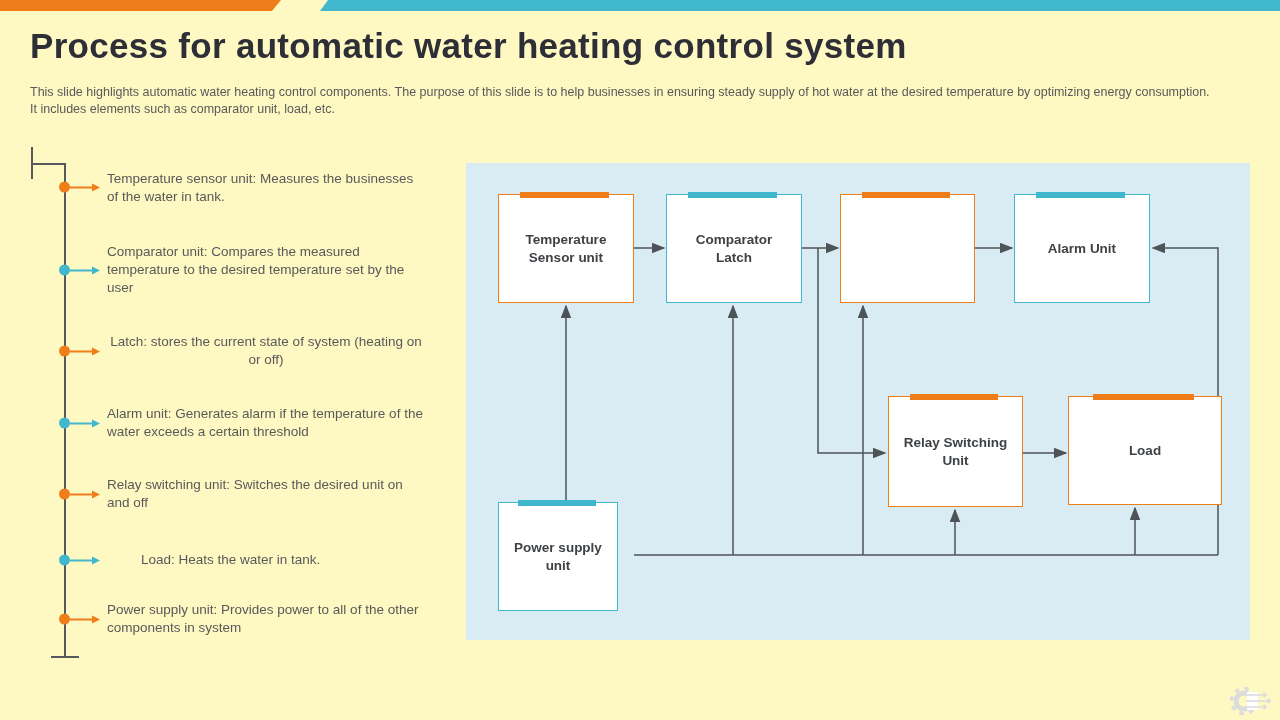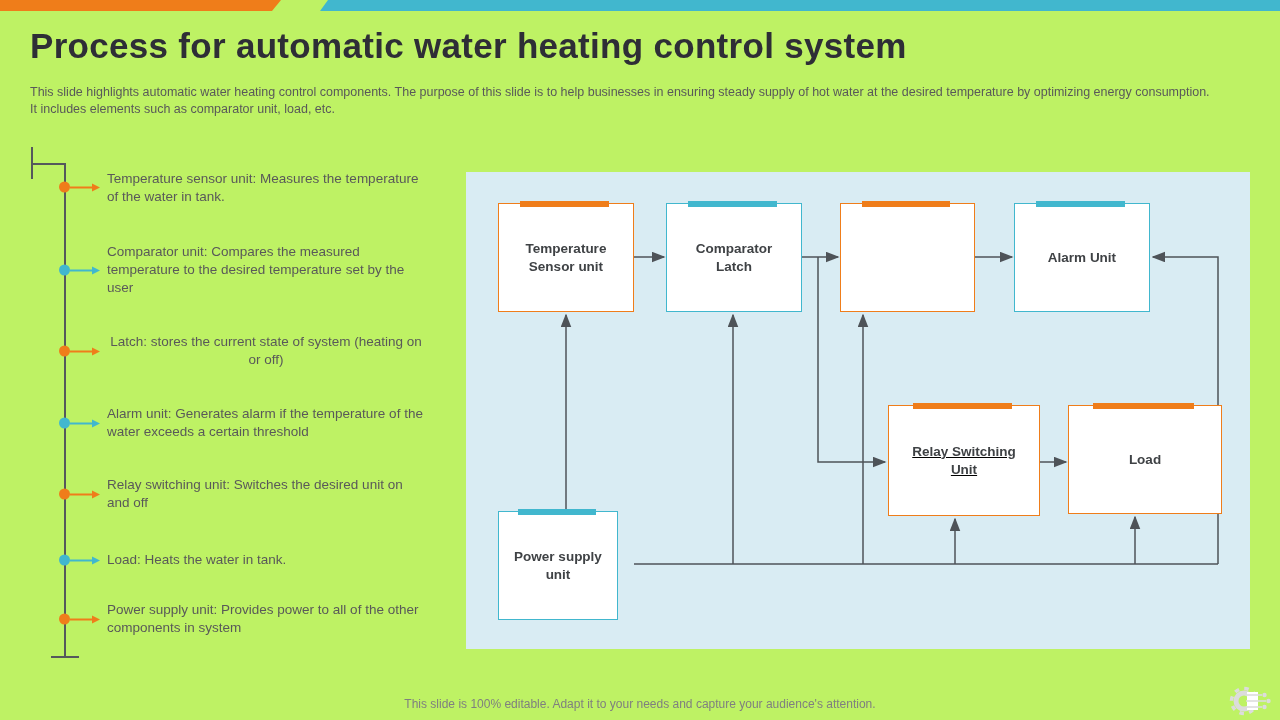--- a/index.html
+++ b/index.html
@@ -1,18 +1,18 @@
 <!DOCTYPE html>
 <html><head>
 <meta charset="utf-8">
 <style>
   * { margin:0; padding:0; box-sizing:border-box; }
   html,body { background:#fff; }
   .slide {
-    position:relative; width:1280px; height:720px; background:#bef264;
+    position:relative; width:1280px; height:720px; background:#fef9c3;
     font-family:"Liberation Sans", sans-serif; overflow:hidden;
   }
   
   .bar { position:absolute; top:0; height:11px; }
   .bar-orange { left:0; width:281px; clip-path:polygon(0 0, 100% 0, calc(100% - 9px) 100%, 0 100%); }
   .bar-teal { left:320px; width:960px; clip-path:polygon(8px 0, 100% 0, 100% 100%, 0 100%); }
   
   .title {
     position:absolute; left:30px; top:26px; width:1000px;
     font-size:35px; font-weight:bold; letter-spacing:0.3px; color:#2e2e36;
@@ -37,21 +37,21 @@
   .tl-tri {
     width:0; height:0; flex:0 0 auto;
     border-top:4px solid transparent; border-bottom:4px solid transparent;
     border-left:8px solid #000;
   }
   .tl-text {
     position:absolute; left:77px; width:318px;
     font-size:13.5px; line-height:18px; color:#595959;
   }
   
-  .panel { position:absolute; left:466px; top:172px; width:784px; height:477px; }
+  .panel { position:absolute; left:466px; top:163px; width:784px; height:477px; }
   #connectors { position:absolute; left:0; top:0; width:784px; height:477px; }
   .dbox {
     position:absolute; background:#ffffff; border:1px solid;
     display:flex; align-items:center; justify-content:center; text-align:center;
   }
   .dbox-accent { position:absolute; left:16%; top:-3.5px; width:66%; height:6px; }
   .dbox-label { font-size:13.5px; font-weight:bold; line-height:18px; color:#3f4245; padding:0 12px; }
   
   .footer {
     position:absolute; left:0; top:697px; width:1280px; text-align:center;
@@ -74,21 +74,21 @@
     <div class="tl-line tl-tick-v"></div>
     <div class="tl-line tl-h"></div>
     <div class="tl-line tl-main"></div>
     <div class="tl-line tl-b"></div>
     <div id="tl-items">
         <div class="tl-marker" style="top: 47px;">
           <span class="tl-dot" style="background: rgb(239, 125, 26);"></span>
           <span class="tl-arrowline" style="background: rgb(239, 125, 26);"></span>
           <span class="tl-tri" style="border-left-color: rgb(239, 125, 26);"></span>
         </div>
-        <div class="tl-text" style="top: 30px;">Temperature sensor unit: Measures the temperature of the water in tank.</div>
+        <div class="tl-text" style="top: 30px;">Temperature sensor unit: Measures the businesses of the water in tank.</div>
         <div class="tl-marker" style="top: 130px;">
           <span class="tl-dot" style="background: rgb(65, 183, 206);"></span>
           <span class="tl-arrowline" style="background: rgb(65, 183, 206);"></span>
           <span class="tl-tri" style="border-left-color: rgb(65, 183, 206);"></span>
         </div>
         <div class="tl-text" style="top: 103px;">Comparator unit: Compares the measured temperature to the desired temperature set by the user</div>
         <div class="tl-marker" style="top: 211px;">
           <span class="tl-dot" style="background: rgb(239, 125, 26);"></span>
           <span class="tl-arrowline" style="background: rgb(239, 125, 26);"></span>
           <span class="tl-tri" style="border-left-color: rgb(239, 125, 26);"></span>
@@ -104,21 +104,21 @@
           <span class="tl-dot" style="background: rgb(239, 125, 26);"></span>
           <span class="tl-arrowline" style="background: rgb(239, 125, 26);"></span>
           <span class="tl-tri" style="border-left-color: rgb(239, 125, 26);"></span>
         </div>
         <div class="tl-text" style="top: 336px;">Relay switching unit: Switches the desired unit on and off</div>
         <div class="tl-marker" style="top: 420px;">
           <span class="tl-dot" style="background: rgb(65, 183, 206);"></span>
           <span class="tl-arrowline" style="background: rgb(65, 183, 206);"></span>
           <span class="tl-tri" style="border-left-color: rgb(65, 183, 206);"></span>
         </div>
-        <div class="tl-text" style="top: 411px;">Load: Heats the water in tank.</div>
+        <div class="tl-text" style="top: 411px; margin-left: 34px;">Load: Heats the water in tank.</div>
         <div class="tl-marker" style="top: 479px;">
           <span class="tl-dot" style="background: rgb(239, 125, 26);"></span>
           <span class="tl-arrowline" style="background: rgb(239, 125, 26);"></span>
           <span class="tl-tri" style="border-left-color: rgb(239, 125, 26);"></span>
         </div>
         <div class="tl-text" style="top: 461px;">Power supply unit: Provides power to all of the other components in system</div>
       </div>
   </div>
 
   <div class="panel" style="background: rgb(217, 236, 243);">
@@ -150,36 +150,35 @@
           <span class="dbox-accent" style="background: rgb(65, 183, 206);"></span>
           <span class="dbox-label">Comparator Latch</span>
         </div>
         <div class="dbox" style="left: 374px; top: 31px; width: 135px; height: 109px; border-color: rgb(239, 125, 26);">
           <span class="dbox-accent" style="background: rgb(239, 125, 26);"></span>
         </div>
         <div class="dbox" style="left: 548px; top: 31px; width: 136px; height: 109px; border-color: rgb(65, 183, 206);">
           <span class="dbox-accent" style="background: rgb(65, 183, 206);"></span>
           <span class="dbox-label">Alarm Unit</span>
         </div>
-        <div class="dbox" style="left: 422px; top: 233px; width: 152px; height: 111px; border-color: rgb(239, 125, 26); text-decoration: underline;">
+        <div class="dbox" style="left: 422px; top: 233px; width: 135px; height: 111px; border-color: rgb(239, 125, 26);">
           <span class="dbox-accent" style="background: rgb(239, 125, 26);"></span>
           <span class="dbox-label">Relay Switching Unit</span>
         </div>
         <div class="dbox" style="left: 602px; top: 233px; width: 154px; height: 109px; border-color: rgb(239, 125, 26);">
           <span class="dbox-accent" style="background: rgb(239, 125, 26);"></span>
           <span class="dbox-label">Load</span>
         </div>
         <div class="dbox" style="left: 32px; top: 339px; width: 120px; height: 109px; border-color: rgb(65, 183, 206);">
           <span class="dbox-accent" style="background: rgb(65, 183, 206);"></span>
           <span class="dbox-label">Power supply unit</span>
         </div>
       </div>
   </div>
 
-  <p class="footer" style="color: rgb(127, 127, 127);">This slide is 100% editable. Adapt it to your needs and capture your audience's attention.</p>
 
   <svg class="logo" viewBox="0 0 46 34">
     <circle cx="16" cy="17" r="8" fill="none" stroke="#dcdcdc" stroke-width="5"></circle>
     <circle cx="16" cy="17" r="12.5" fill="none" stroke="#dcdcdc" stroke-width="3.5" stroke-dasharray="4.5 5.3"></circle>
     <rect x="19" y="8" width="11" height="18" fill="#ffffff"></rect>
     <g stroke="#dcdcdc" stroke-width="1.6" fill="#dcdcdc">
       <line x1="18" y1="11" x2="34" y2="11"></line>
         <circle cx="36.5" cy="11" r="2.2" stroke="none"></circle>
       <line x1="18" y1="17" x2="38" y2="17"></line>
         <circle cx="40.5" cy="17" r="2.2" stroke="none"></circle>

